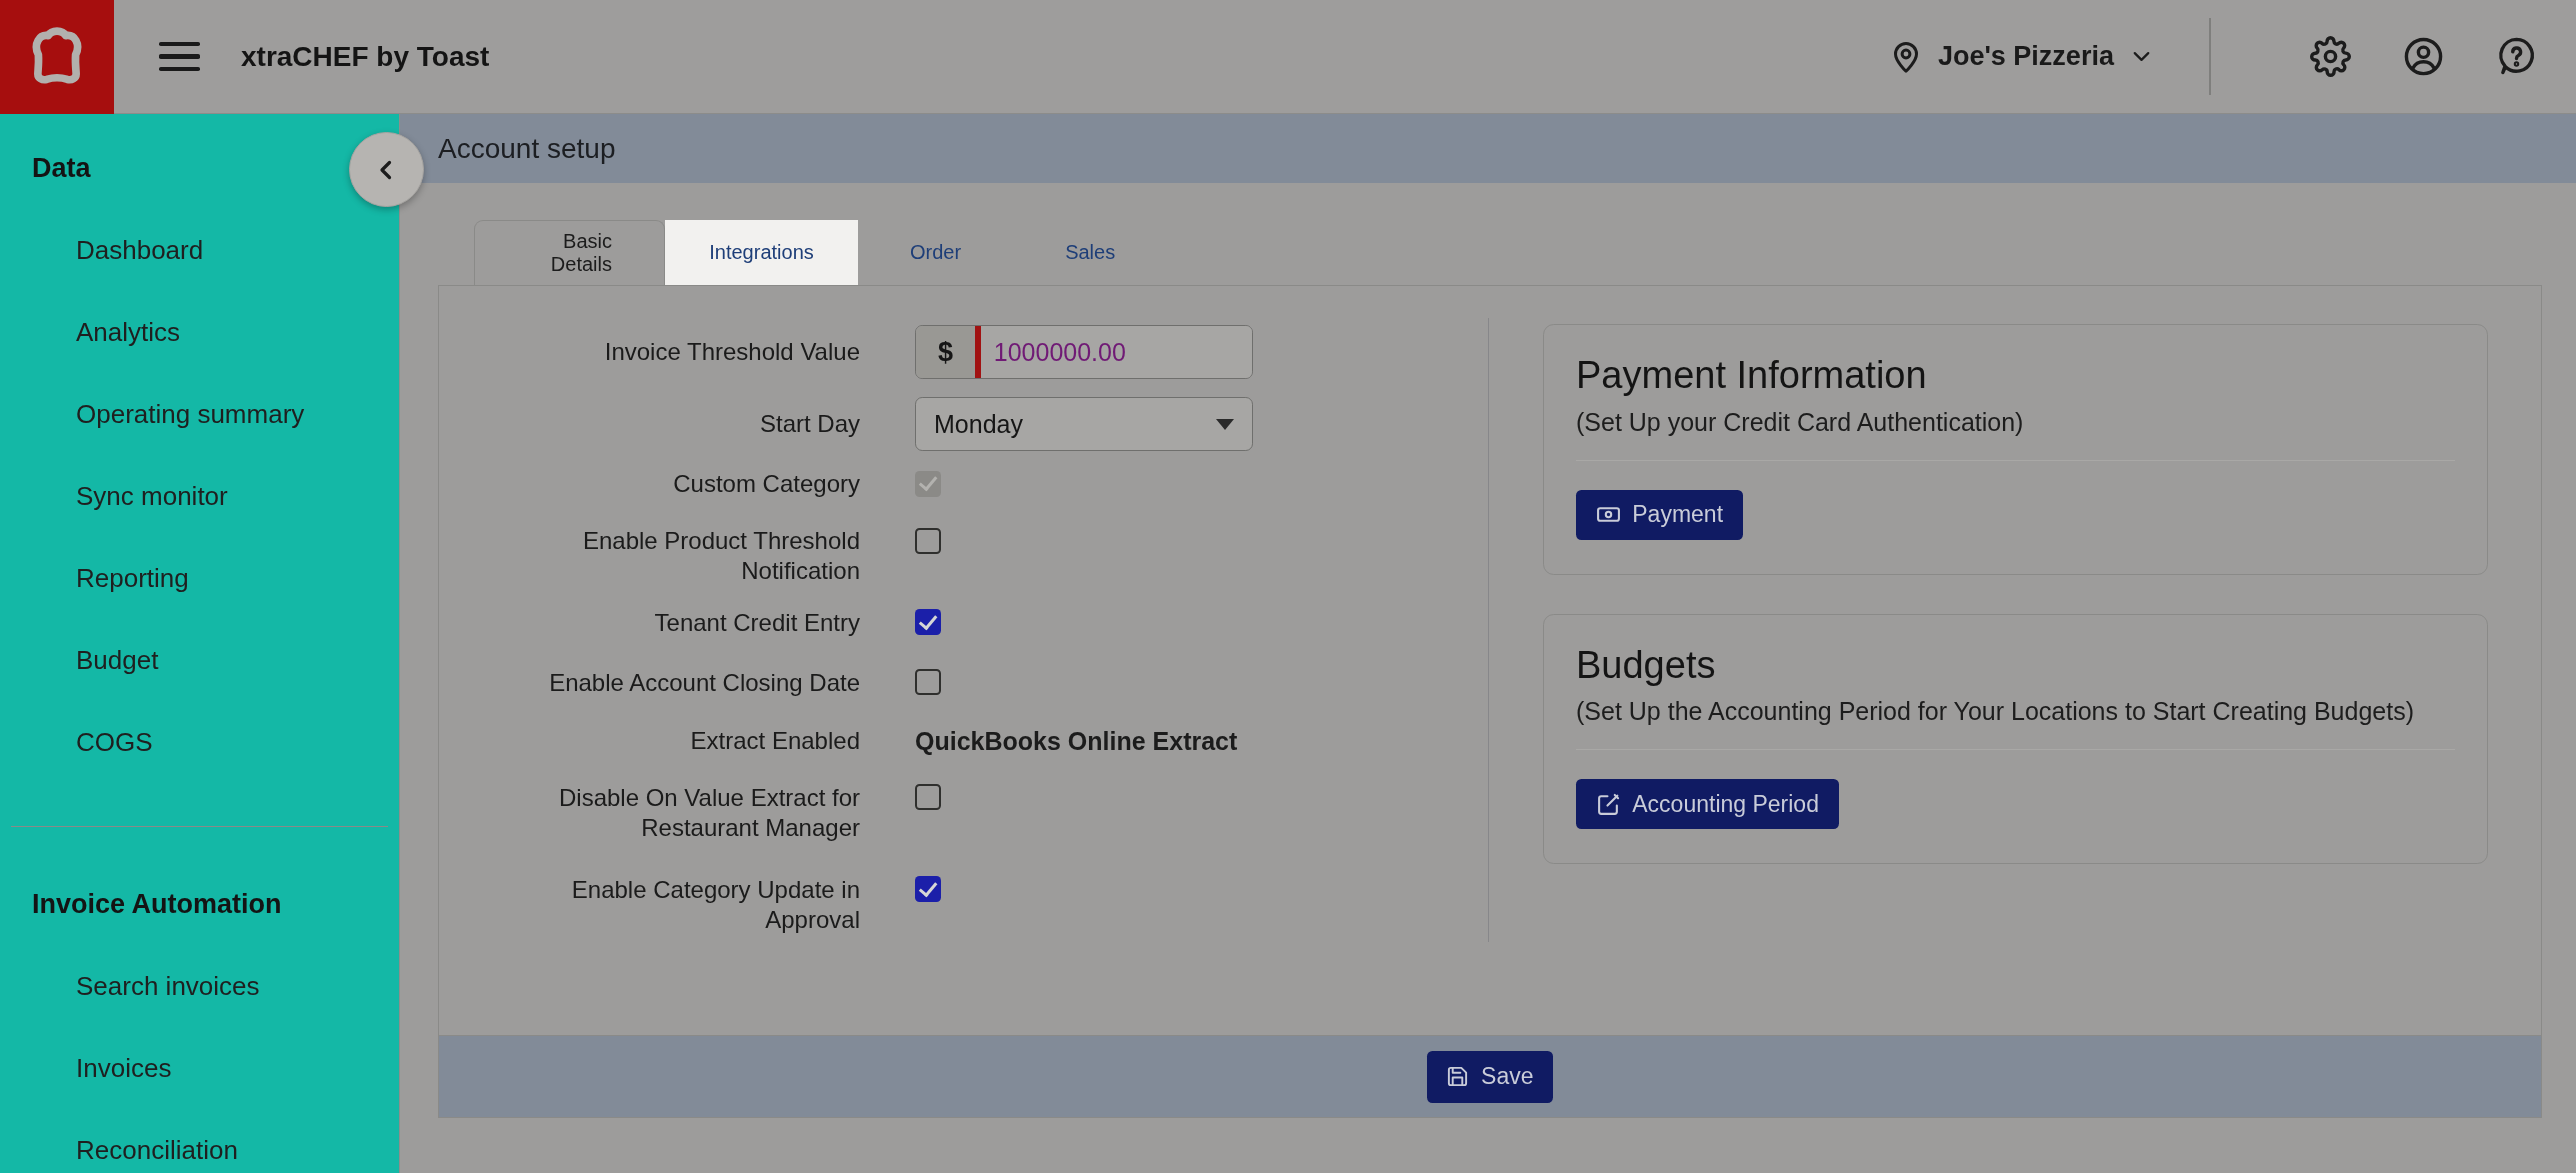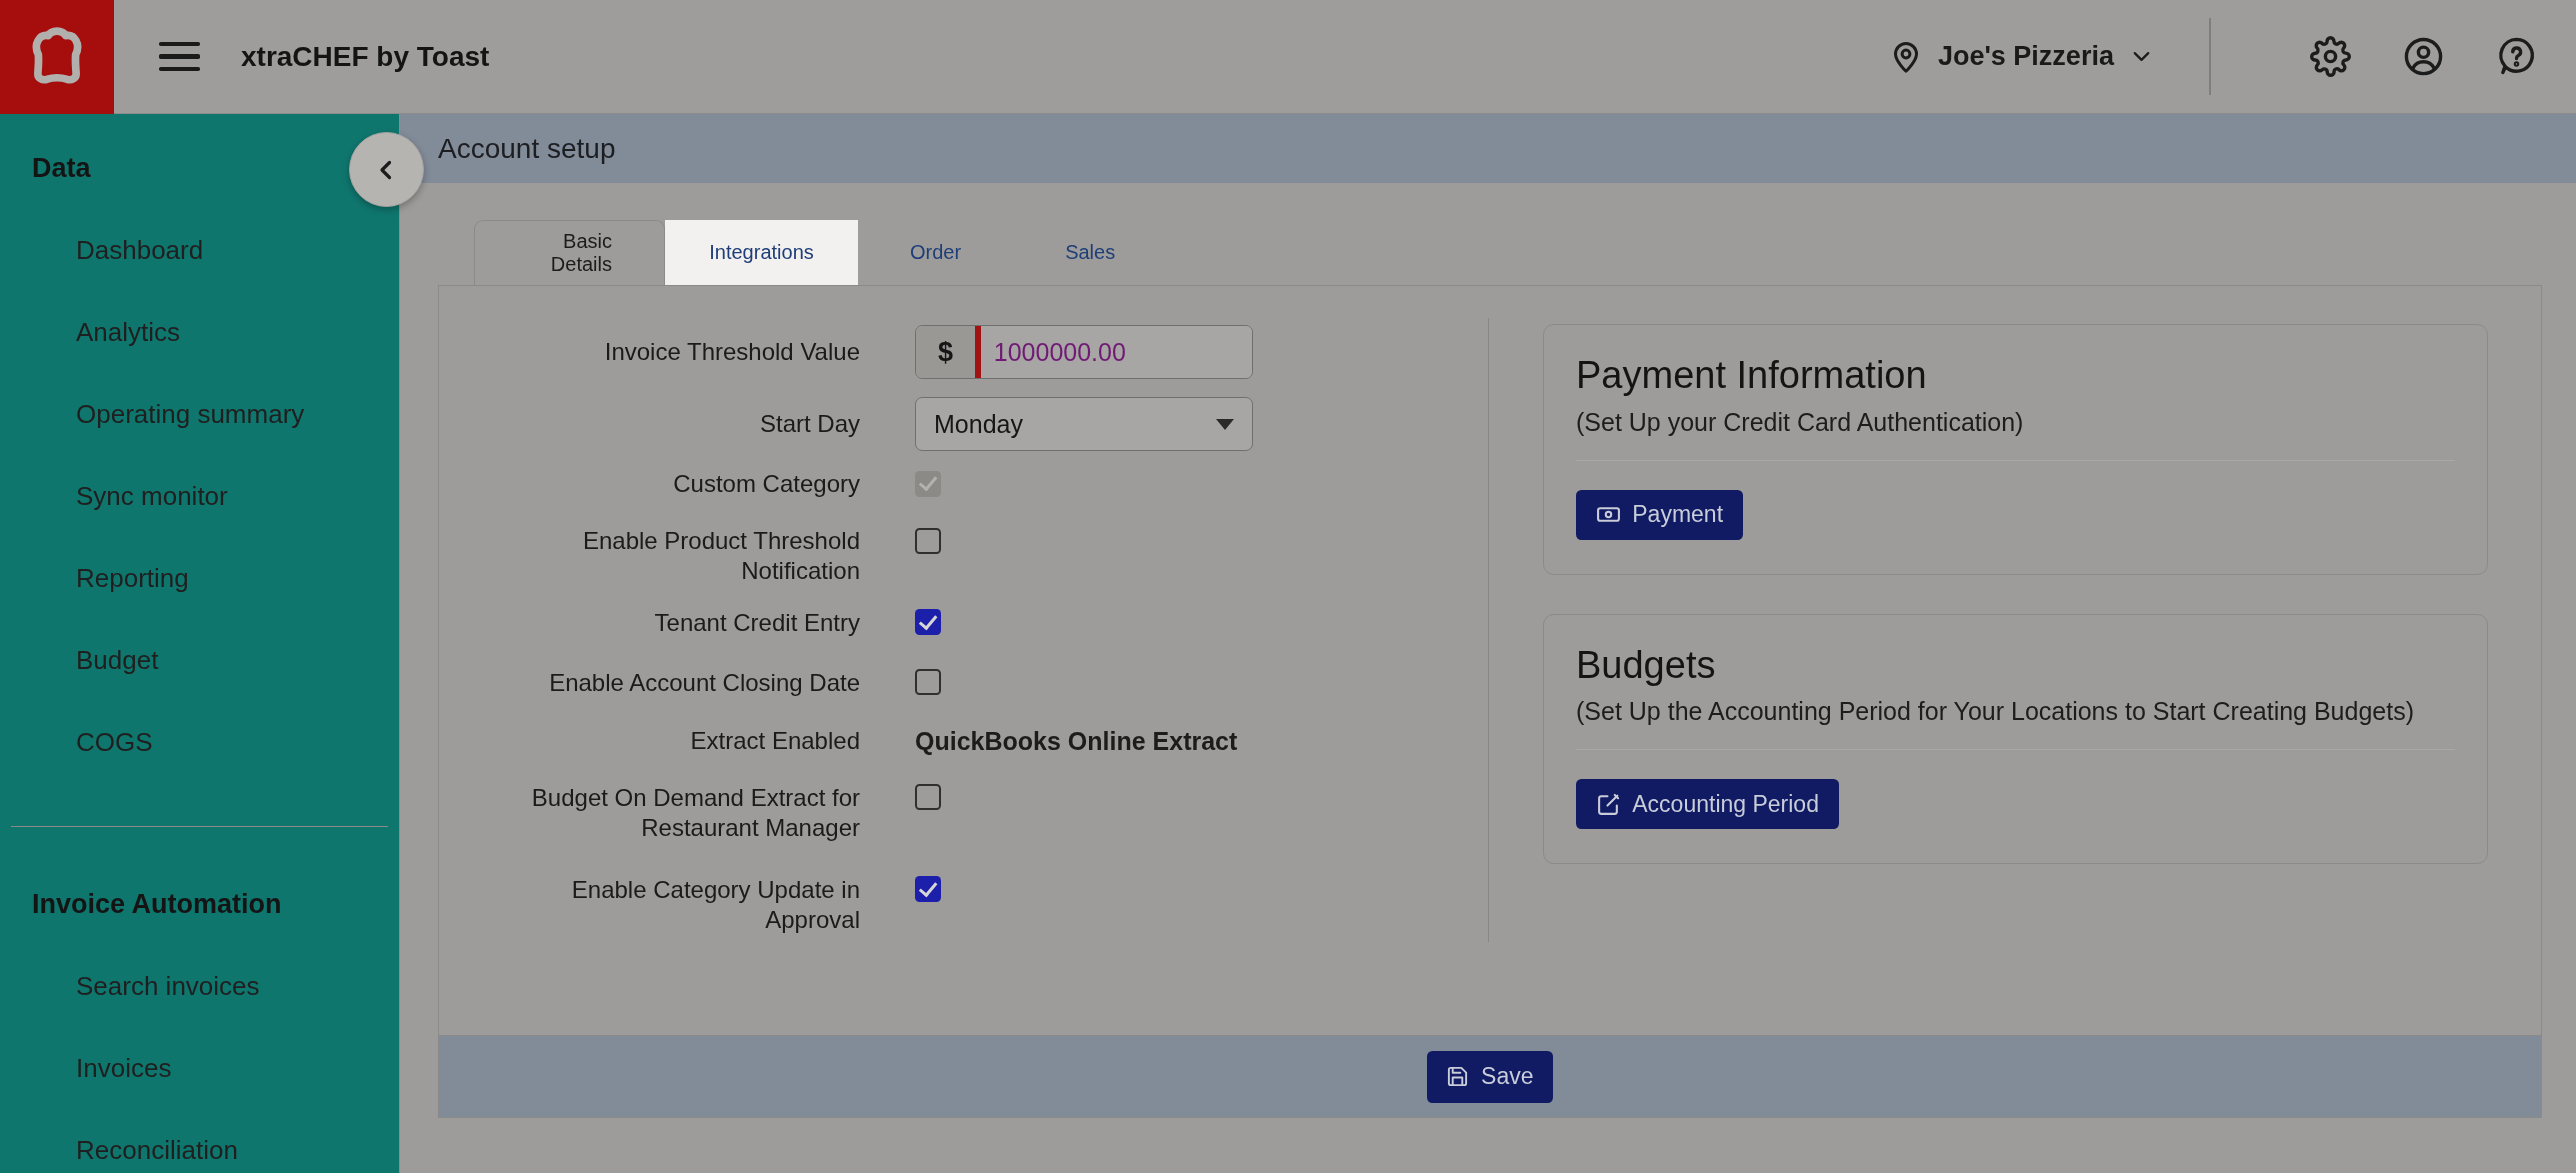--- a/index.html
+++ b/index.html
@@ -14,21 +14,21 @@
   .app-title { margin-left:41px; font-size:28px; font-weight:700; color:#141414; }
   .topbar-right { margin-left:auto; display:flex; align-items:center; margin-right:39px; }
   .loc-group { display:flex; align-items:center; gap:14.3px; cursor:pointer; }
   .loc-name { font-size:27px; font-weight:600; color:#1a1a1a; }
   .tb-divider { width:1.8px; height:77px; background:#7f7f7d; margin:0 47px 0 54px; }
   .tb-icon { width:41px; height:41px; display:flex; align-items:center; justify-content:center; margin-left:52px; cursor:pointer; }
   .tb-icon:first-of-type { margin-left:0; }
   svg.stroked { fill:none; stroke:#1c1c1c; stroke-width:2; stroke-linecap:round; stroke-linejoin:round; }
 
   
-  .sidebar { position:absolute; left:0; top:114px; width:400px; height:1059px; background:#0f766e; border-right:0.9px solid #8e8e8c; padding-top:13.4px; z-index:10; }
+  .sidebar { position:absolute; left:0; top:114px; width:400px; height:1059px; background:#14b8a6; border-right:0.9px solid #8e8e8c; padding-top:13.4px; z-index:10; }
   .side-row { height:82px; display:flex; align-items:center; cursor:pointer; }
   .side-header { padding-left:32px; font-size:27px; font-weight:700; color:#141414; cursor:default; }
   .side-item { padding-left:76px; font-size:26px; color:#1f1f1f; }
   .side-sep { border:none; border-top:0.9px solid #8a8a88; margin:43px 10.7px 36px 10.7px; }
   .collapse-btn { position:absolute; left:349px; top:132px; width:75px; height:75px; border-radius:50%; background:#b6b4b1; border:0.9px solid #a5a3a0; box-shadow:0 2.7px 7.2px rgba(0,0,0,.28); display:flex; align-items:center; justify-content:center; cursor:pointer; z-index:40; }
 
   
   .page-band { position:absolute; left:400px; top:114px; width:2176px; height:69px; background:#828b98; display:flex; align-items:center; padding-left:38px; z-index:20; }
   .page-band .title { font-size:28px; font-weight:500; color:#1c1e22; }
 
@@ -220,21 +220,21 @@
     </div>
 
     <div class="frow" style="margin-bottom:27px">
       <div class="flabel">Extract Enabled</div>
       <div class="fctl">
           <span class="static-val">QuickBooks Online Extract</span>
         </div>
     </div>
 
     <div class="frow" style="margin-bottom:32px">
-      <div class="flabel">Budget On Demand Extract for Restaurant Manager</div>
+      <div class="flabel">Disable On Value Extract for Restaurant Manager</div>
       <div class="fctl">
           <span class="cb" data-state="unchecked"></span>
         </div>
     </div>
 
     <div class="frow">
       <div class="flabel">Enable Category Update in Approval</div>
       <div class="fctl">
           <span class="cb" data-state="checked"></span>
         </div>

